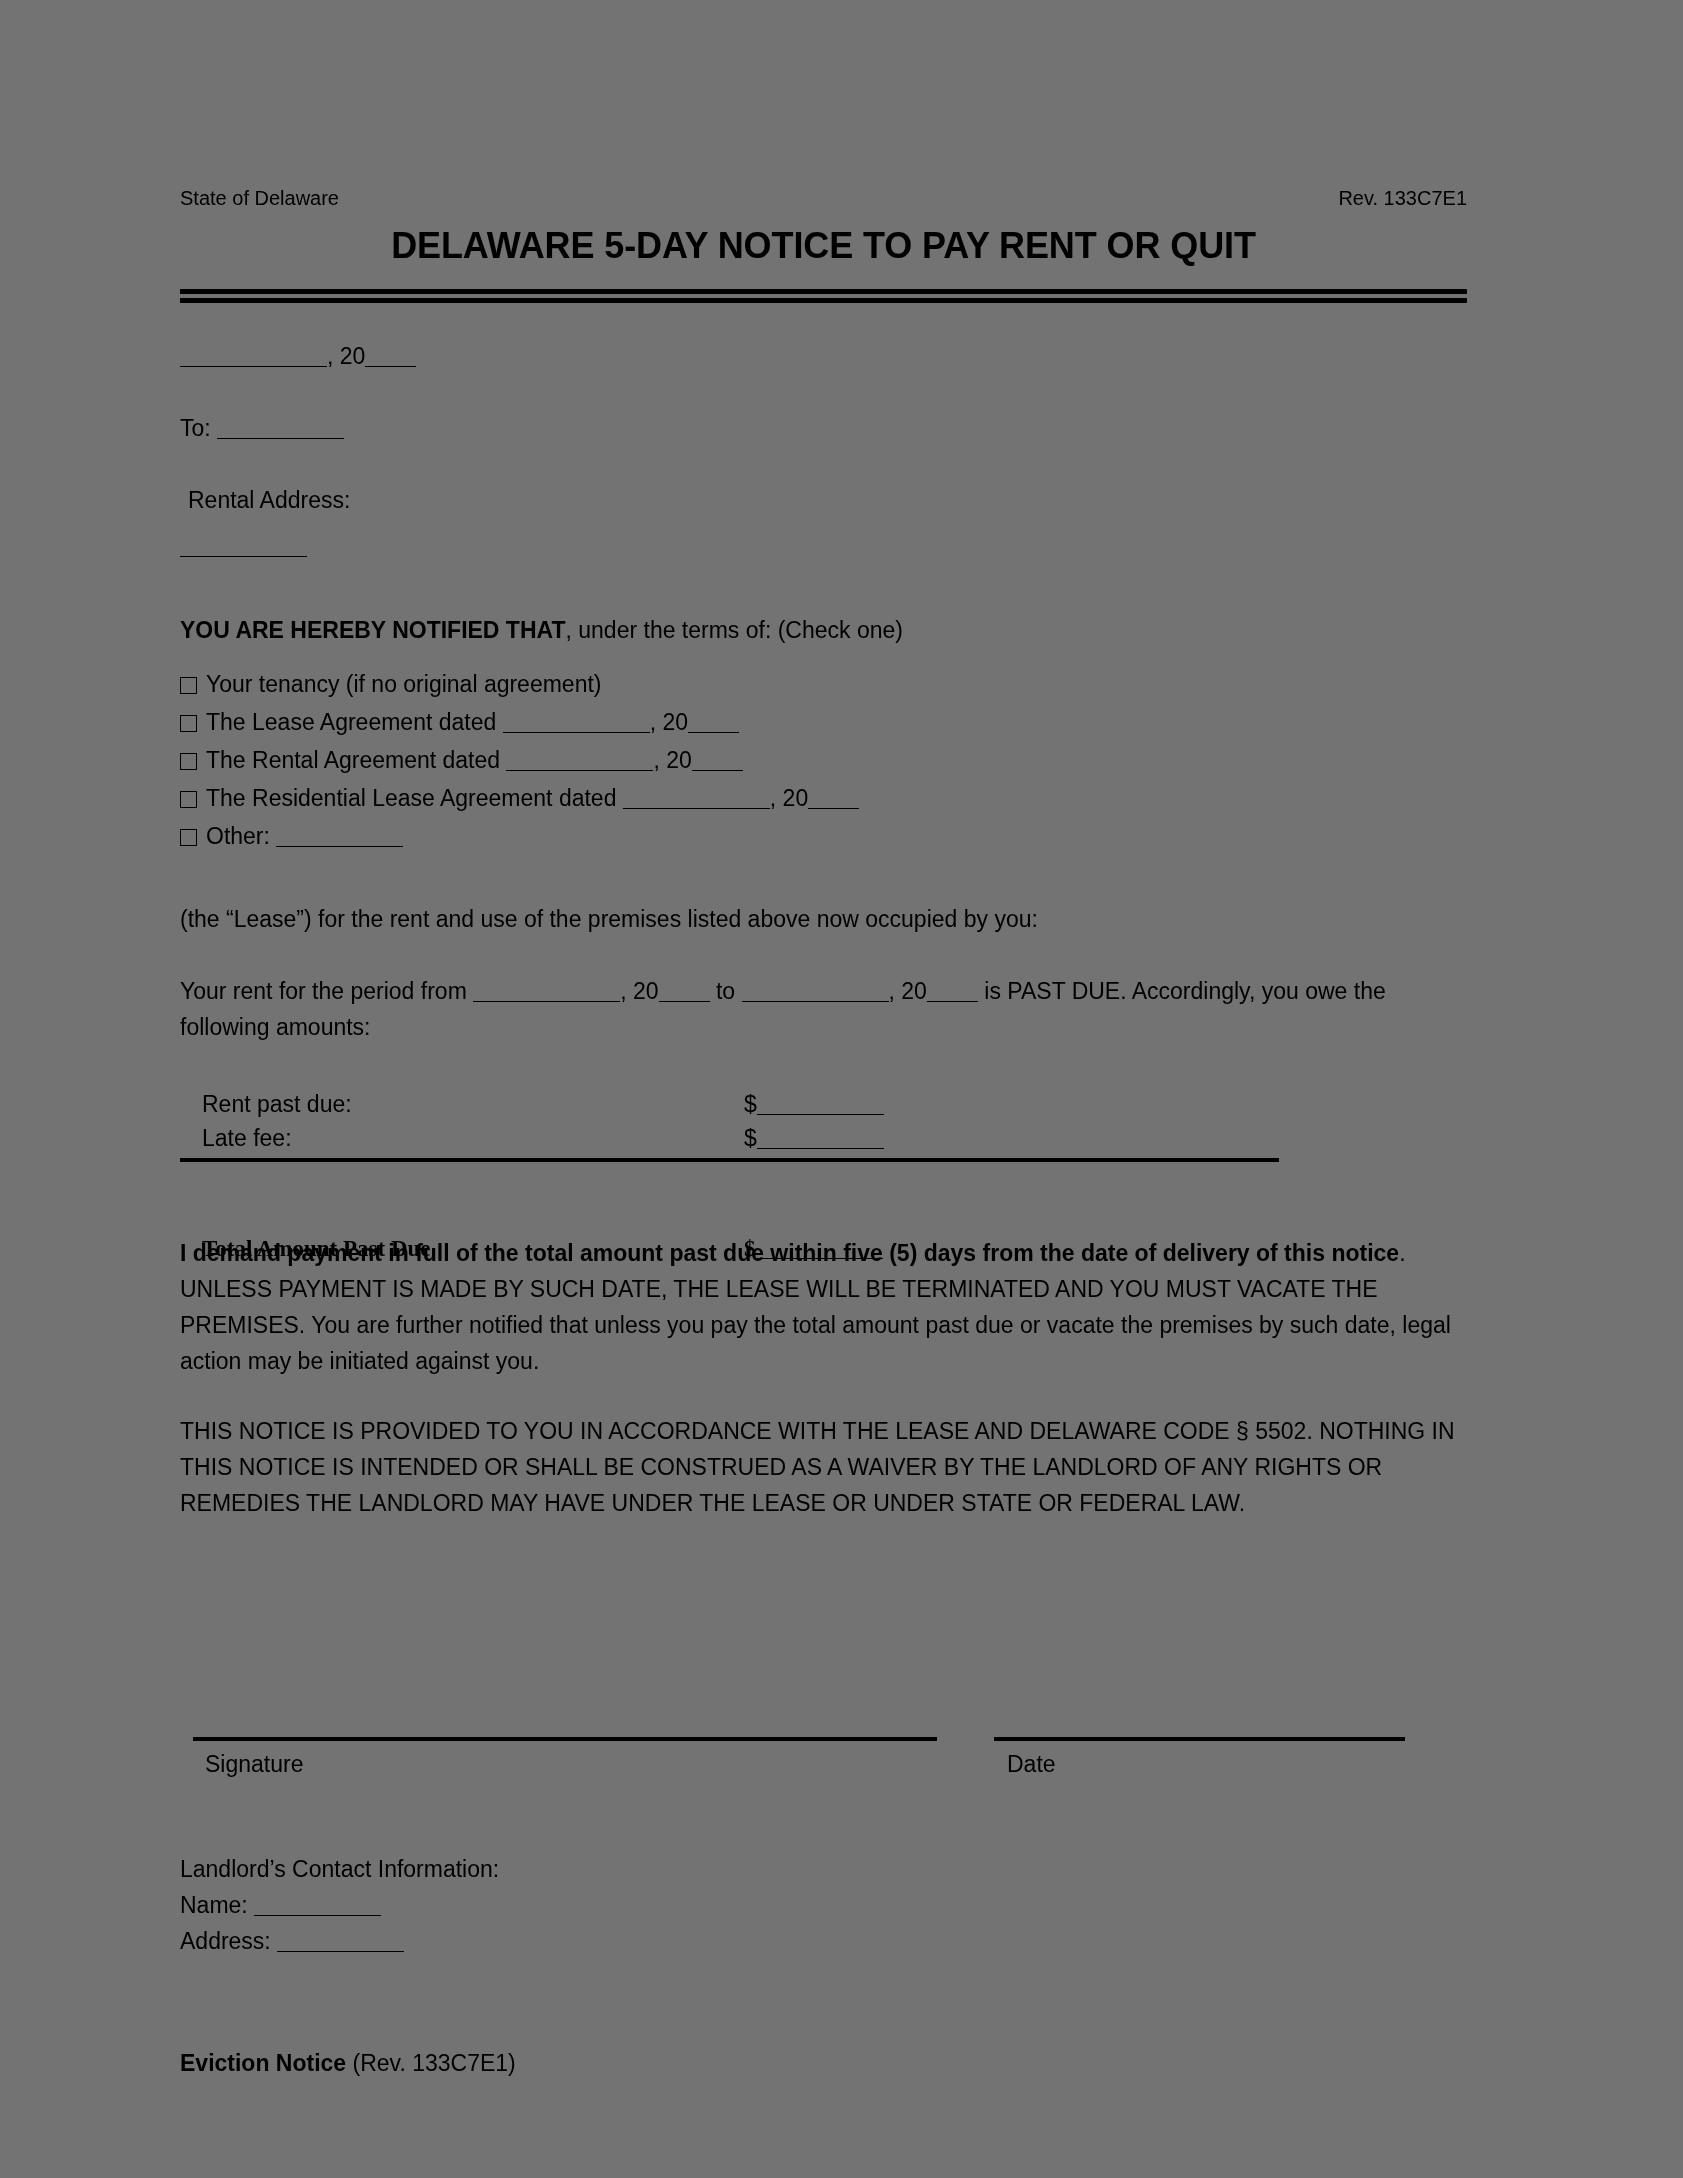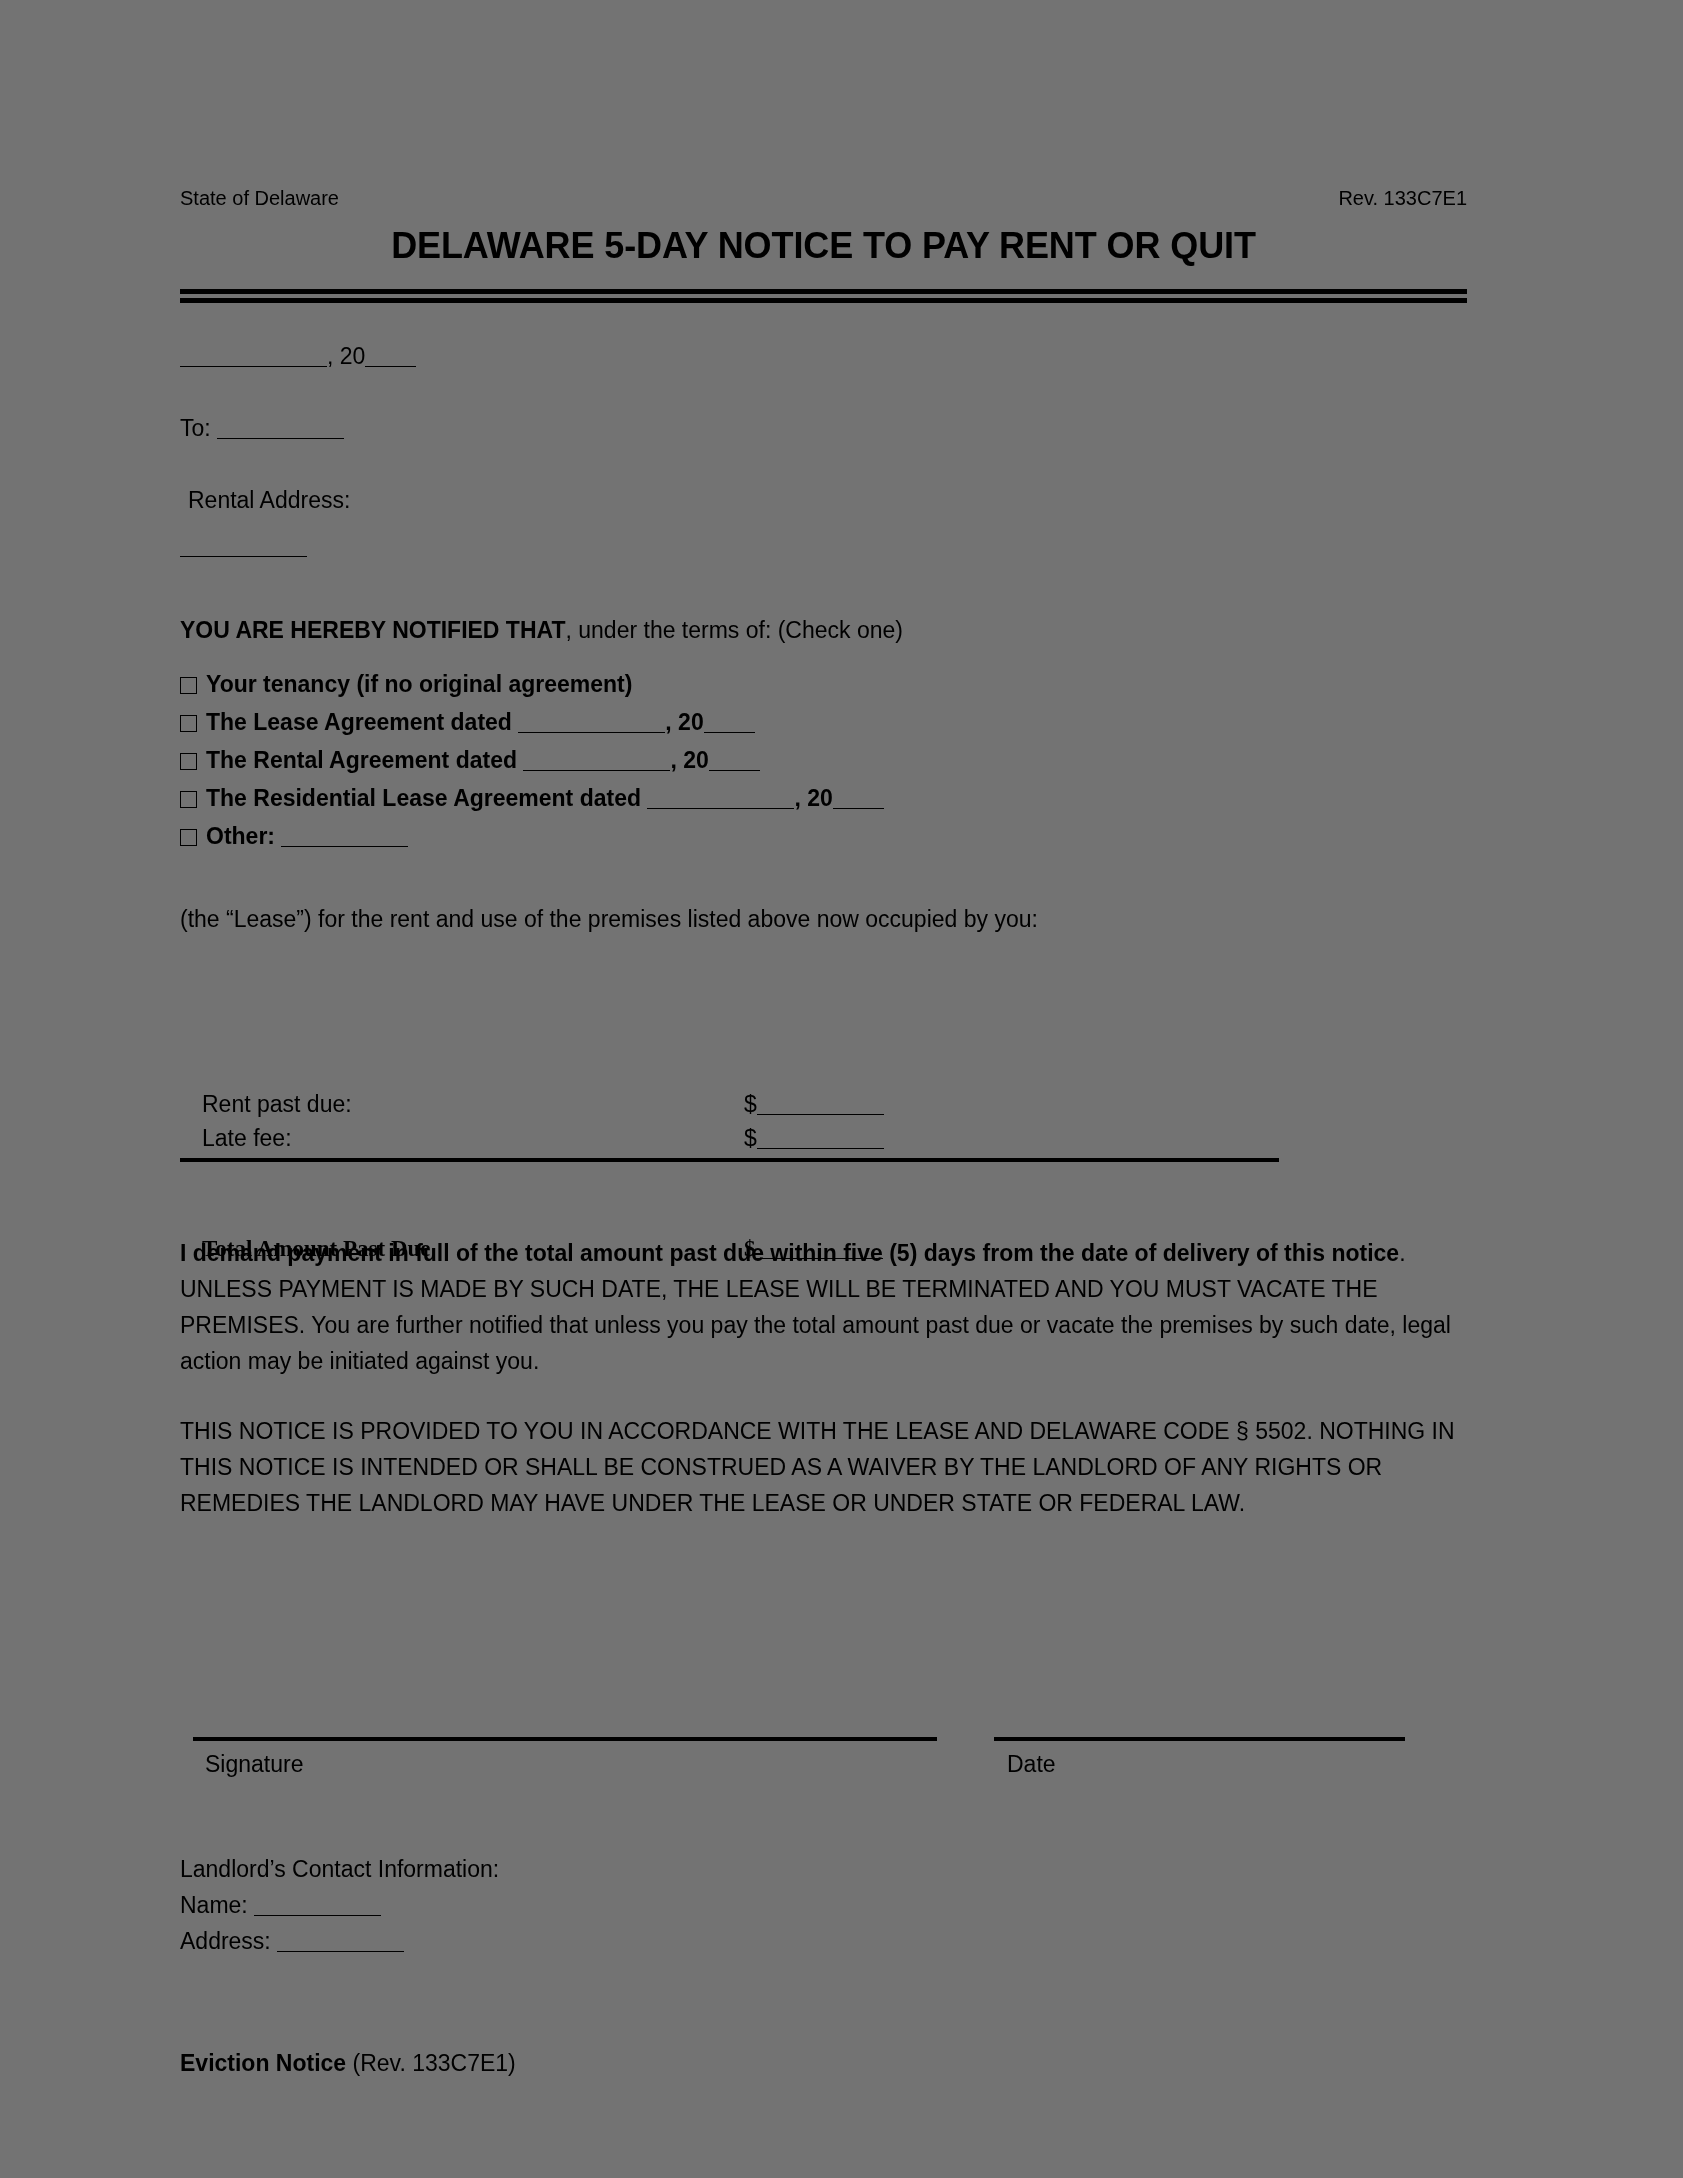--- a/index.html
+++ b/index.html
@@ -97,21 +97,20 @@
   .cb-list {
     position: absolute;
     left: 0;
     top: 665px;
     width: 1287px;
   }
   .cb-row {
     font-size: 23px;
     line-height: 38px;
     white-space: nowrap;
-    font-weight: bold;
   }
   .cb {
     display: inline-block;
     width: 17px;
     height: 17px;
     border: 1.8px solid #000;
     margin-right: 9px;
     vertical-align: -2px;
     box-sizing: border-box;
   }
@@ -233,20 +232,27 @@
 
       <div class="cb-row">
         <span class="cb"></span><span>Other:</span>
         <span class="blank bl-md"></span>
       </div>
 
     </div>
 
     <div class="body-txt" style="left:0; top:901px; width:1287px;">(the “Lease”) for the rent and use of the premises listed above now occupied by you:</div>
 
+    <div class="body-txt" style="left:0; top:973px; width:1287px;">
+      <span>Your rent for the period from</span>
+      <span class="blank bl-lg"></span><span>, 20</span><span class="blank bl-sm"></span>
+      <span>to</span>
+      <span class="blank bl-lg"></span><span>, 20</span><span class="blank bl-sm"></span>
+      <span>is PAST DUE. Accordingly, you owe the following amounts:</span>
+    </div>
 
     <div class="amounts">
 
       <div class="amt-row">
         <span class="amt-label">Rent past due:</span>
         <span class="amt-val"><span>$</span><span class="blank bl-md"></span></span>
       </div>
 
       <div class="amt-row">
         <span class="amt-label">Late fee:</span>

